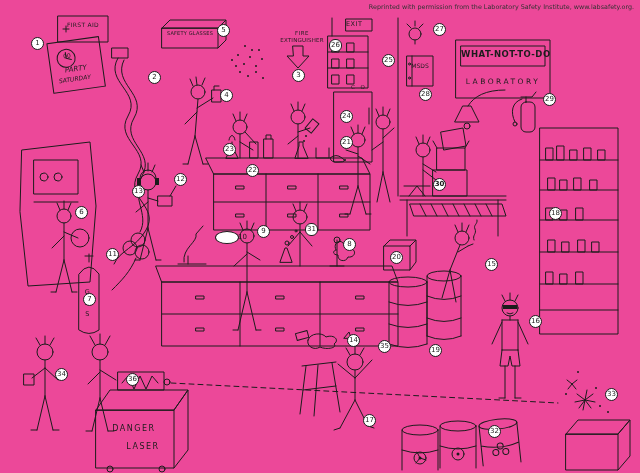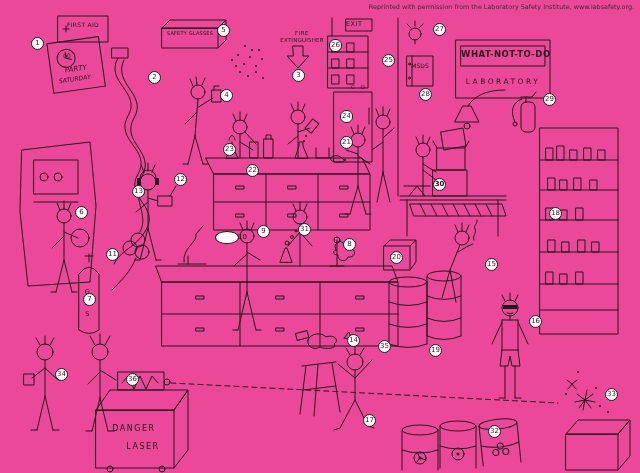--- a/index.html
+++ b/index.html
@@ -470,28 +470,28 @@
       <div class="callout" style="left: 347px; top: 334px;">14</div>
       <div class="callout" style="left: 485px; top: 258px;">15</div>
       <div class="callout" style="left: 529px; top: 315px;">16</div>
       <div class="callout" style="left: 363px; top: 414px;">17</div>
       <div class="callout" style="left: 549px; top: 207px;">18</div>
       <div class="callout" style="left: 429px; top: 344px;">19</div>
       <div class="callout" style="left: 390px; top: 251px;">20</div>
       <div class="callout" style="left: 340px; top: 136px;">21</div>
       <div class="callout" style="left: 246px; top: 164px;">22</div>
       <div class="callout" style="left: 223px; top: 143px;">23</div>
-      <div class="callout" style="left: 340px; top: 110px; border-radius: 6px;">24</div>
+      <div class="callout" style="left: 340px; top: 110px;">24</div>
       <div class="callout" style="left: 342px; top: 54px; margin-left: 40px;">25</div>
       <div class="callout" style="left: 329px; top: 39px; border-radius: 6px;">26</div>
       <div class="callout" style="left: 433px; top: 23px;">27</div>
       <div class="callout" style="left: 419px; top: 88px;">28</div>
       <div class="callout" style="left: 543px; top: 93px;">29</div>
       <div class="callout" style="left: 433px; top: 178px; font-weight: bold;">30</div>
-      <div class="callout" style="left: 298px; top: 223px;">31</div>
+      <div class="callout" style="left: 305px; top: 223px; border-radius: 6px;">31</div>
       <div class="callout" style="left: 488px; top: 425px;">32</div>
       <div class="callout" style="left: 605px; top: 388px;">33</div>
       <div class="callout" style="left: 55px; top: 368px;">34</div>
       <div class="callout" style="left: 378px; top: 340px;">35</div>
       <div class="callout" style="left: 126px; top: 373px;">36</div>
     </div>
 
 </div>
 
 </body></html>

